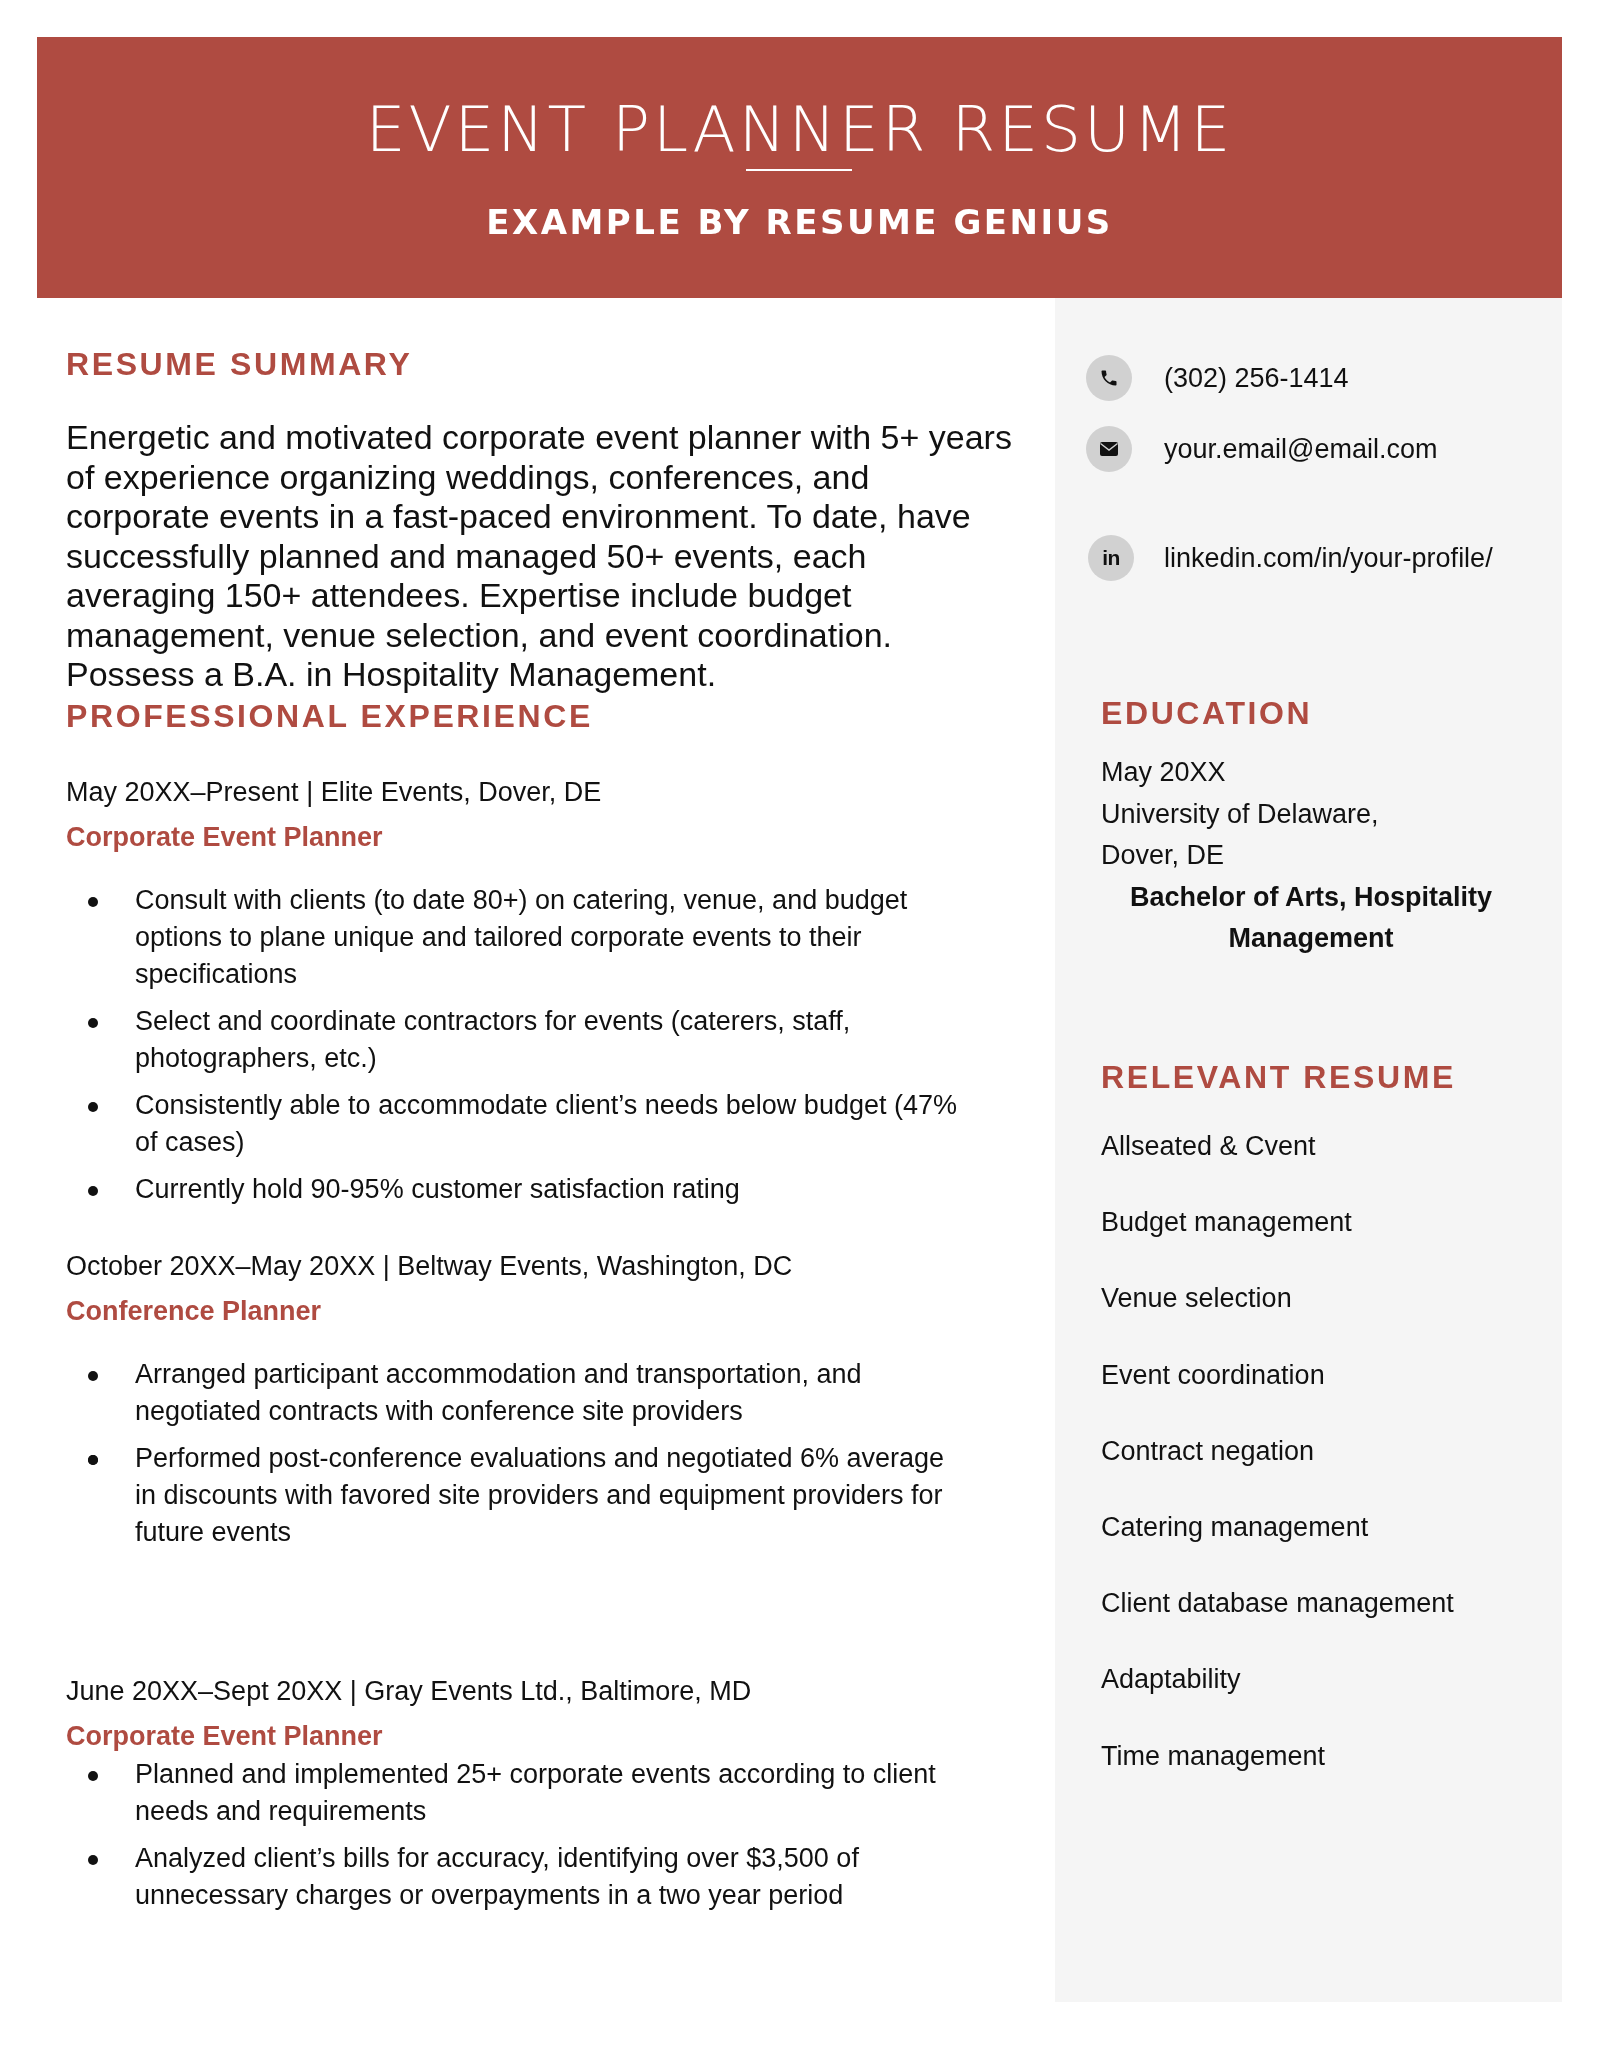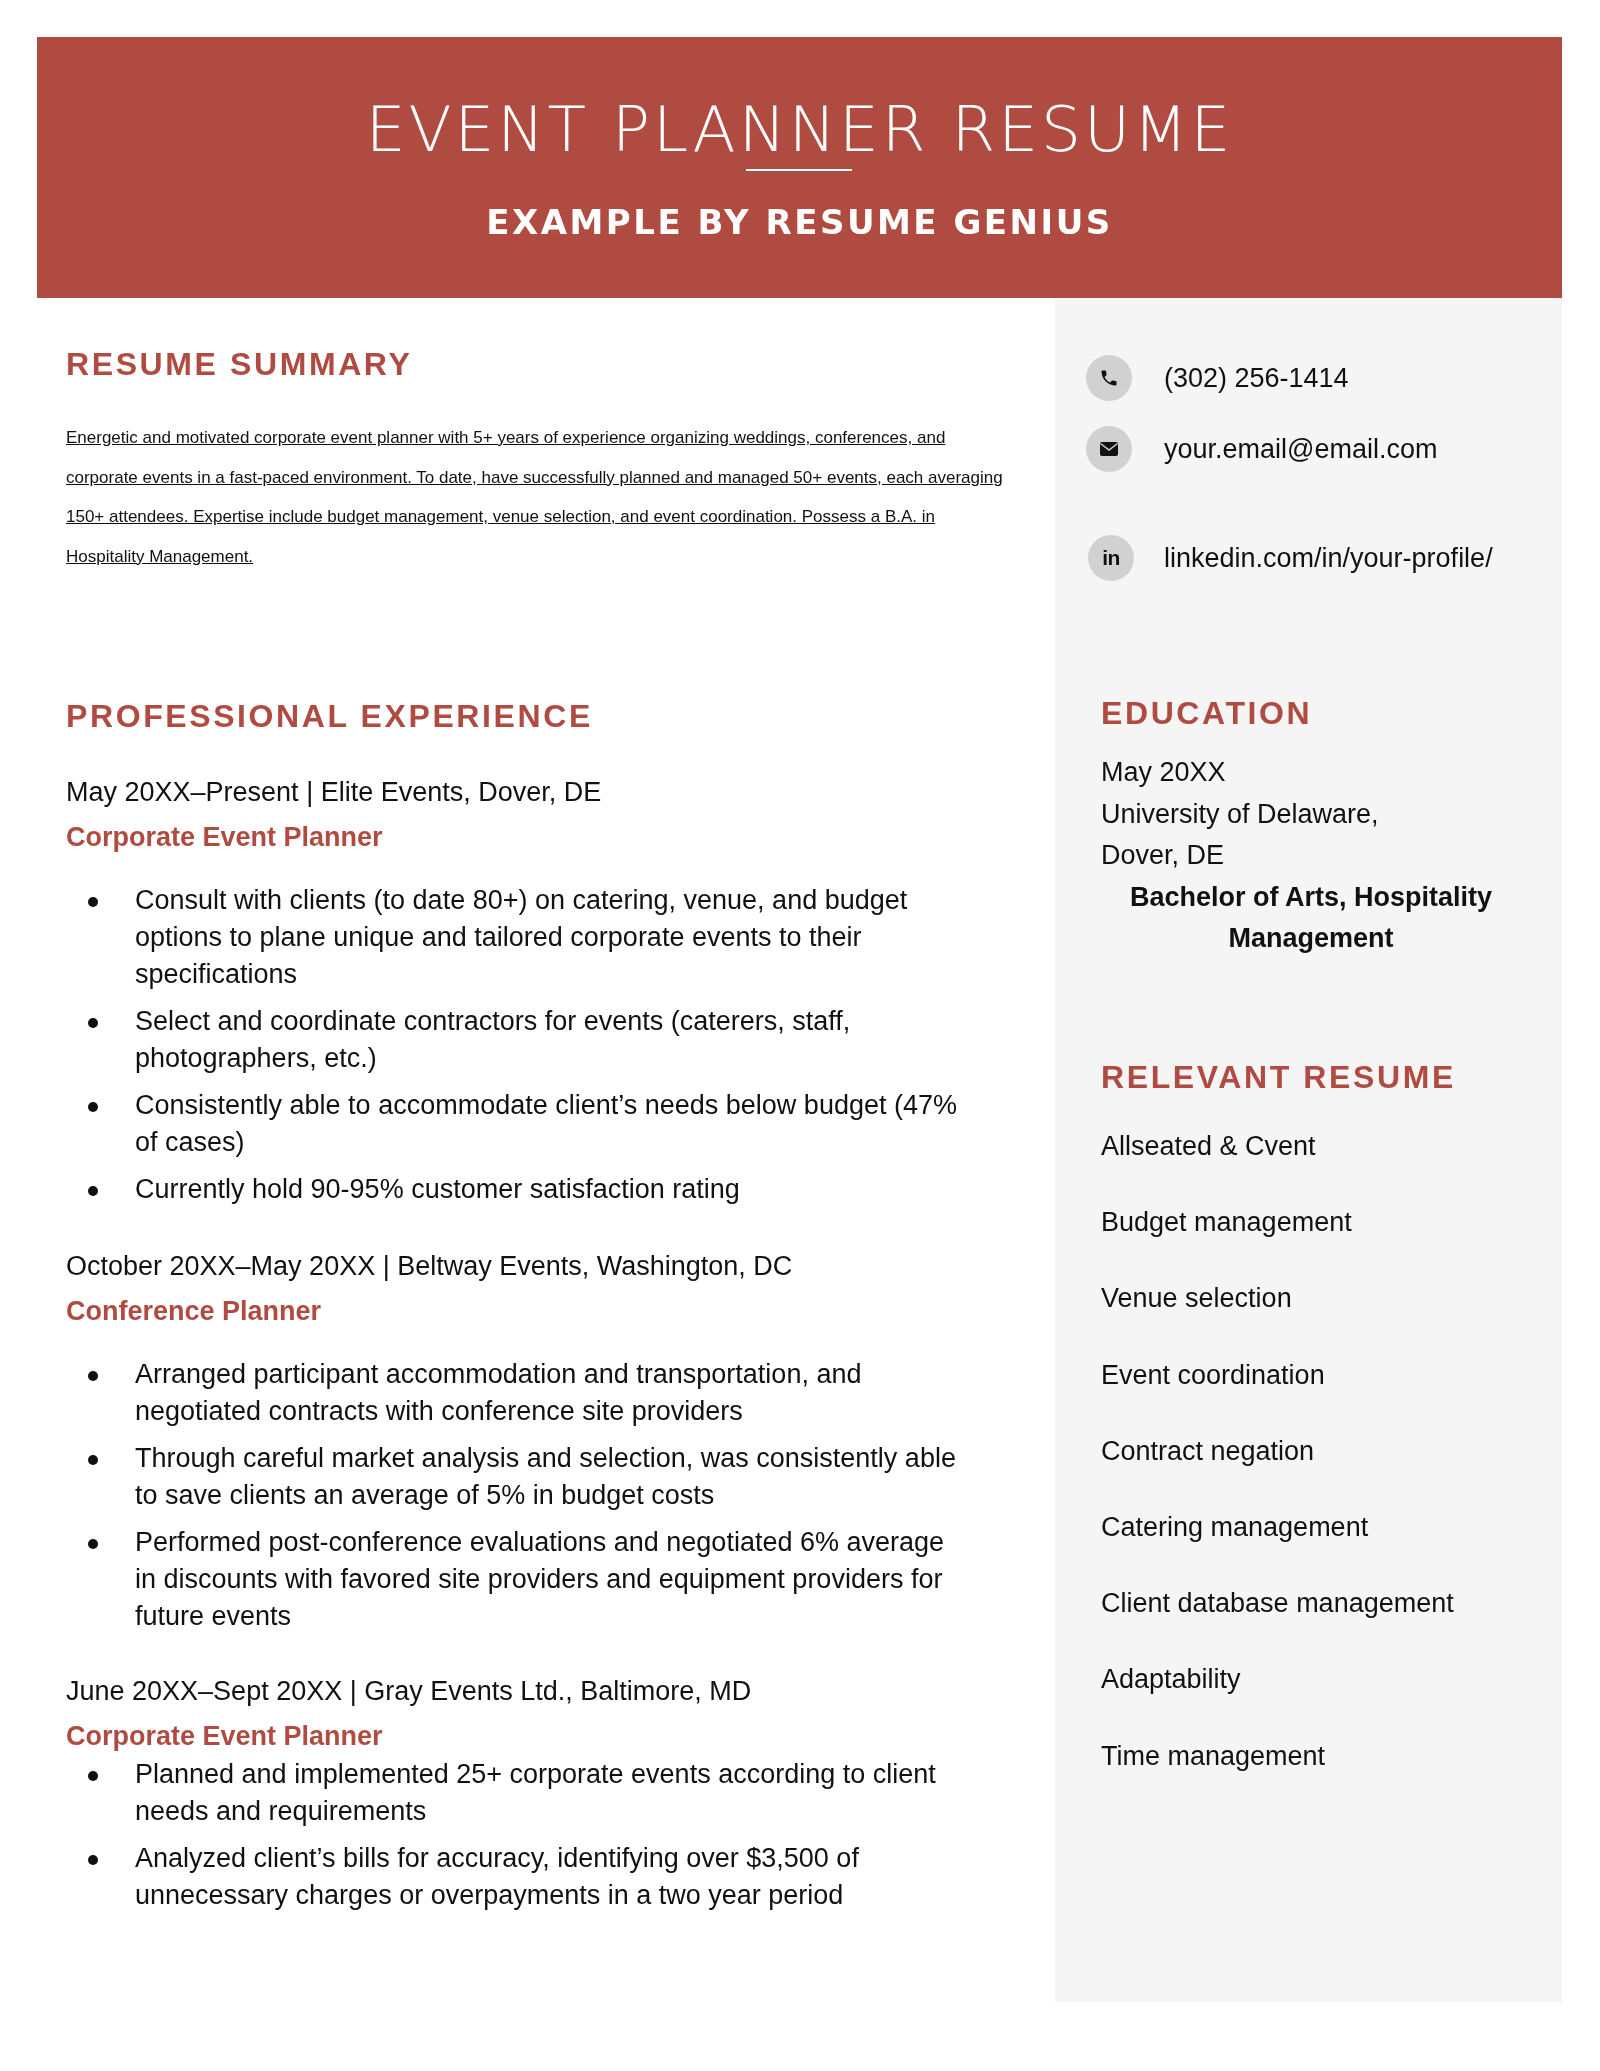--- a/index.html
+++ b/index.html
@@ -10,21 +10,21 @@
   .header-title { position: absolute; left: 0; right: 0; top: 60px; text-align: center; color: #ffffff;
                   font-family: "DejaVu Sans", sans-serif; font-weight: 200; font-size: 63px; letter-spacing: 3px; line-height: 66px; }
   .header-divider { position: absolute; left: 709px; top: 132px; width: 106px; height: 2px; background: #ffffff; }
   .header-subtitle { position: absolute; left: 0; right: 0; top: 165px; text-align: center; color: #ffffff;
                      font-family: "DejaVu Sans", sans-serif; font-weight: bold; font-size: 34px; letter-spacing: 2.5px; line-height: 40px; }
 
   .sidebar { position: absolute; left: 1055px; top: 298px; width: 507px; height: 1704px; background: #F5F5F5; }
 
   .left { position: absolute; left: 66px; top: 298px; width: 950px; }
   .section-heading { color: #AF4B41; font-weight: bold; font-size: 32px; letter-spacing: 2.6px; margin: 0; line-height: 38px; }
-  .summary { font-size: 17px; line-height: 39.5px; margin: 0; text-decoration: underline; }
+  .summary { font-size: 34px; line-height: 39.5px; margin: 0; }
   .job-meta { font-size: 27px; line-height: 36px; margin: 0; }
   .job-title { color: #AF4B41; font-weight: bold; font-size: 27px; line-height: 36px; margin: 0; }
   .bullets { list-style: none; margin: 0; padding: 0; }
   .bullet { position: relative; padding-left: 69px; font-size: 27px; line-height: 37px; margin-bottom: 10px; }
   .bullet-dot { position: absolute; left: 22px; top: 15px; width: 10px; height: 10px; border-radius: 50%; background: #111111; }
 
   .contact-row { position: absolute; left: 1086px; display: flex; align-items: center; }
   .contact-icon { width: 46px; height: 46px; border-radius: 50%; background: #D1D1D1; display: flex; align-items: center; justify-content: center; }
   .contact-text { margin-left: 32px; font-size: 27px; color: #111111; }
 
@@ -60,21 +60,21 @@
       <li class="bullet" style="width:825px;"><span class="bullet-dot"></span><span>Consistently able to accommodate client’s needs below budget (47% of cases)</span></li>
       <li class="bullet" style="width:900px;"><span class="bullet-dot"></span><span>Currently hold 90-95% customer satisfaction rating</span></li>
     </ul>
   </div>
 
   <div style="position:absolute; top:950px; left:0; width:950px;">
     <p class="job-meta">October 20XX–May 20XX | Beltway Events, Washington, DC</p>
     <p class="job-title" style="margin-top:9px;">Conference Planner</p>
     <ul class="bullets" style="margin-top:27px;">
       <li class="bullet" style="width:820px;"><span class="bullet-dot"></span><span>Arranged participant accommodation and transportation, and negotiated contracts with conference site providers</span></li>
-      <li class="bullet" style="width:830px;"><span class="bullet-dot"></span><span>Through careful market analysis and selection, was consistently able to save clients an average of 5% in budget costs</span></li>
+      <li class="bullet" style="width:830px;"><span class="bullet-dot"></span></li>
       <li class="bullet" style="width:820px;"><span class="bullet-dot"></span><span>Performed post-conference evaluations and negotiated 6% average in discounts with favored site providers and equipment providers for future events</span></li>
     </ul>
   </div>
 
   <div style="position:absolute; top:1375px; left:0; width:950px;">
     <p class="job-meta">June 20XX–Sept 20XX | Gray Events Ltd., Baltimore, MD</p>
     <p class="job-title" style="margin-top:9px;">Corporate Event Planner</p>
     <ul class="bullets" style="margin-top:2px;">
       <li class="bullet" style="width:880px;"><span class="bullet-dot"></span><span>Planned and implemented 25+ corporate events according to client needs and requirements</span></li>
       <li class="bullet" style="width:820px;"><span class="bullet-dot"></span><span>Analyzed client’s bills for accuracy, identifying over $3,500 of unnecessary charges or overpayments in a two year period</span></li>

